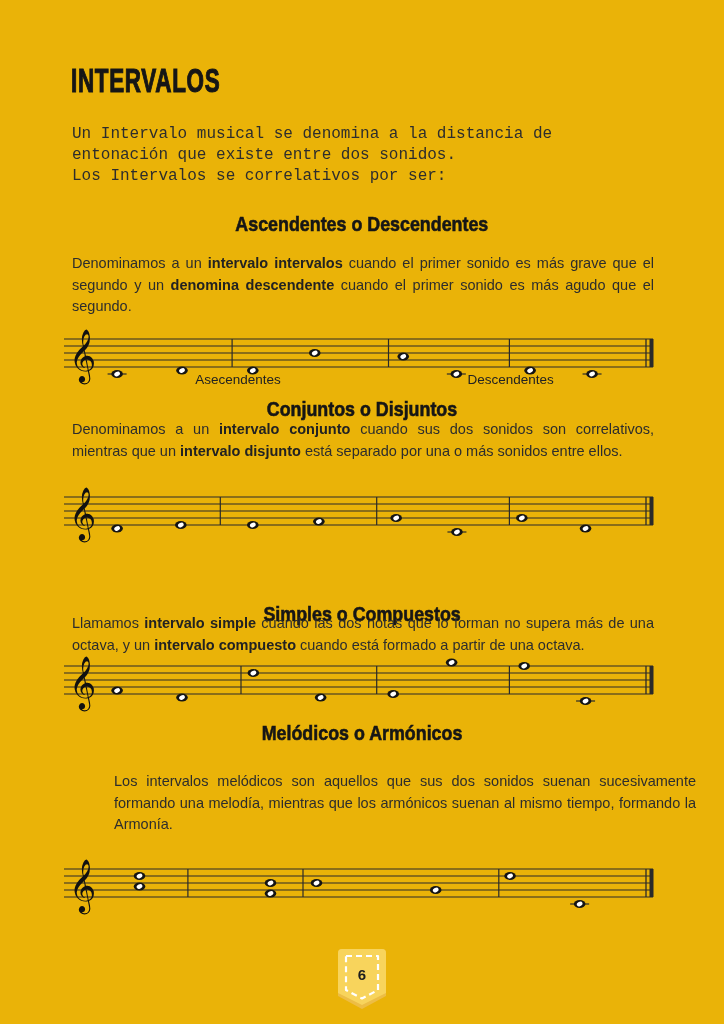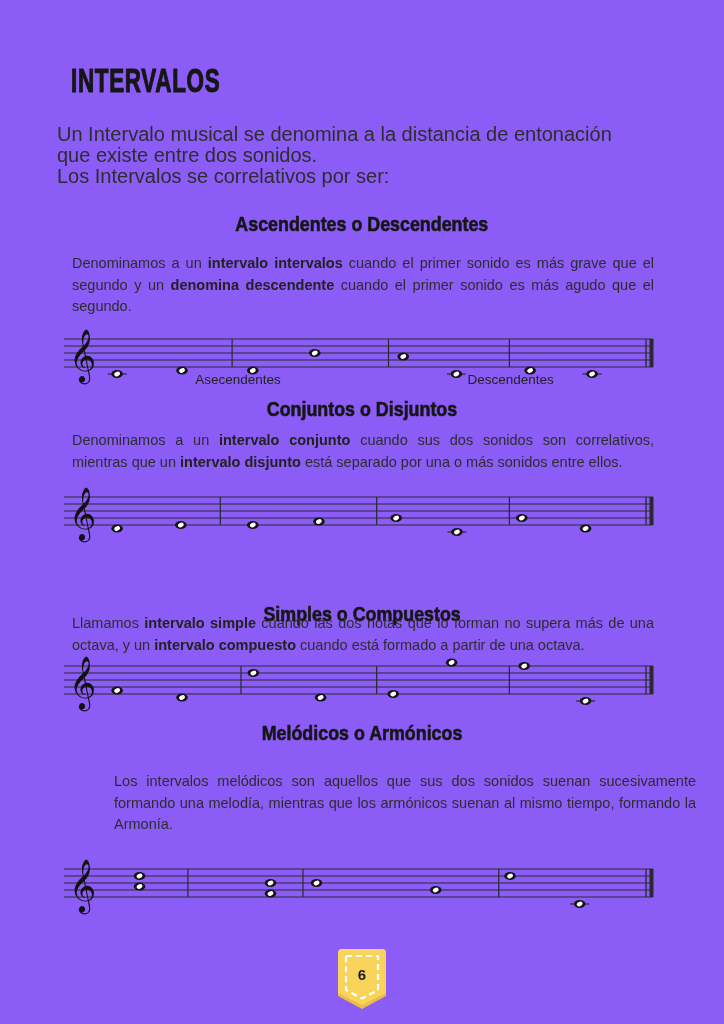--- a/index.html
+++ b/index.html
@@ -1,51 +1,51 @@
 <!DOCTYPE html>
 <html><head>
 <meta charset="utf-8">
 <style>
   html,body{margin:0;padding:0;background:#ffffff;}
   .page{
-    position:relative; width:724px; height:1024px; background:#8b5cf6;
+    position:relative; width:724px; height:1024px; background:#eab308;
     font-family:"Liberation Sans", sans-serif; color:#2d2d2d; overflow:hidden;
   }
   h1{
     position:absolute; top:62px; left:71px; margin:0;
     font-size:33px; font-weight:700; color:#161616; letter-spacing:1px;
   }
   h1 .cond{
     display:inline-block; transform:scaleX(0.68); transform-origin:left center;
     -webkit-text-stroke:1.1px #161616;
   }
   .intro{
-    position:absolute; top:124px; left:57px; width:582px;
-    font-size:20px; line-height:21px; text-align:left;
+    position:absolute; top:124px; left:72px; width:582px;
+    font-size:16px; line-height:21px; text-align:left;font-family:Liberation Mono, monospace;
   }
   .intro p{margin:0;}
   h2{
     position:absolute; left:0; width:724px; margin:0; text-align:center;
     font-size:21px; font-weight:700; color:#161616;
   }
   h2 .cond{
     display:inline-block; transform:scaleX(0.85); transform-origin:center center;
     -webkit-text-stroke:0.6px #161616;
   }
   .para{
     position:absolute; left:72px; width:582px; margin:0;
     font-size:14.5px; line-height:21.5px; text-align:justify;
   }
   .para b{font-weight:700; color:#222222;}
   svg.staff{position:absolute; left:64px; overflow:visible;}
   .badge{position:absolute; top:949px; left:338px; width:48px; height:62px;}
   .badge svg{overflow:visible;}
   
   #h2-0{top:212px;} #para-0{top:253px;} #staff-0{top:330px;}
-  #h2-1{top:397px;} #para-1{top:430px;} #staff-1{top:488px;}
+  #h2-1{top:397px;} #para-1{top:419px;} #staff-1{top:488px;}
   #h2-2{top:567px;margin-top:35px;} #para-2{top:613px;} #staff-2{top:655px;}
   #h2-3{top:721px;text-align:center;} #para-3{top:771px;margin-left:42px;} #staff-3{top:858px;}
 </style>
 </head>
 <body>
 
 <div class="page">
 
   <h1><span class="cond">INTERVALOS</span></h1>
 

